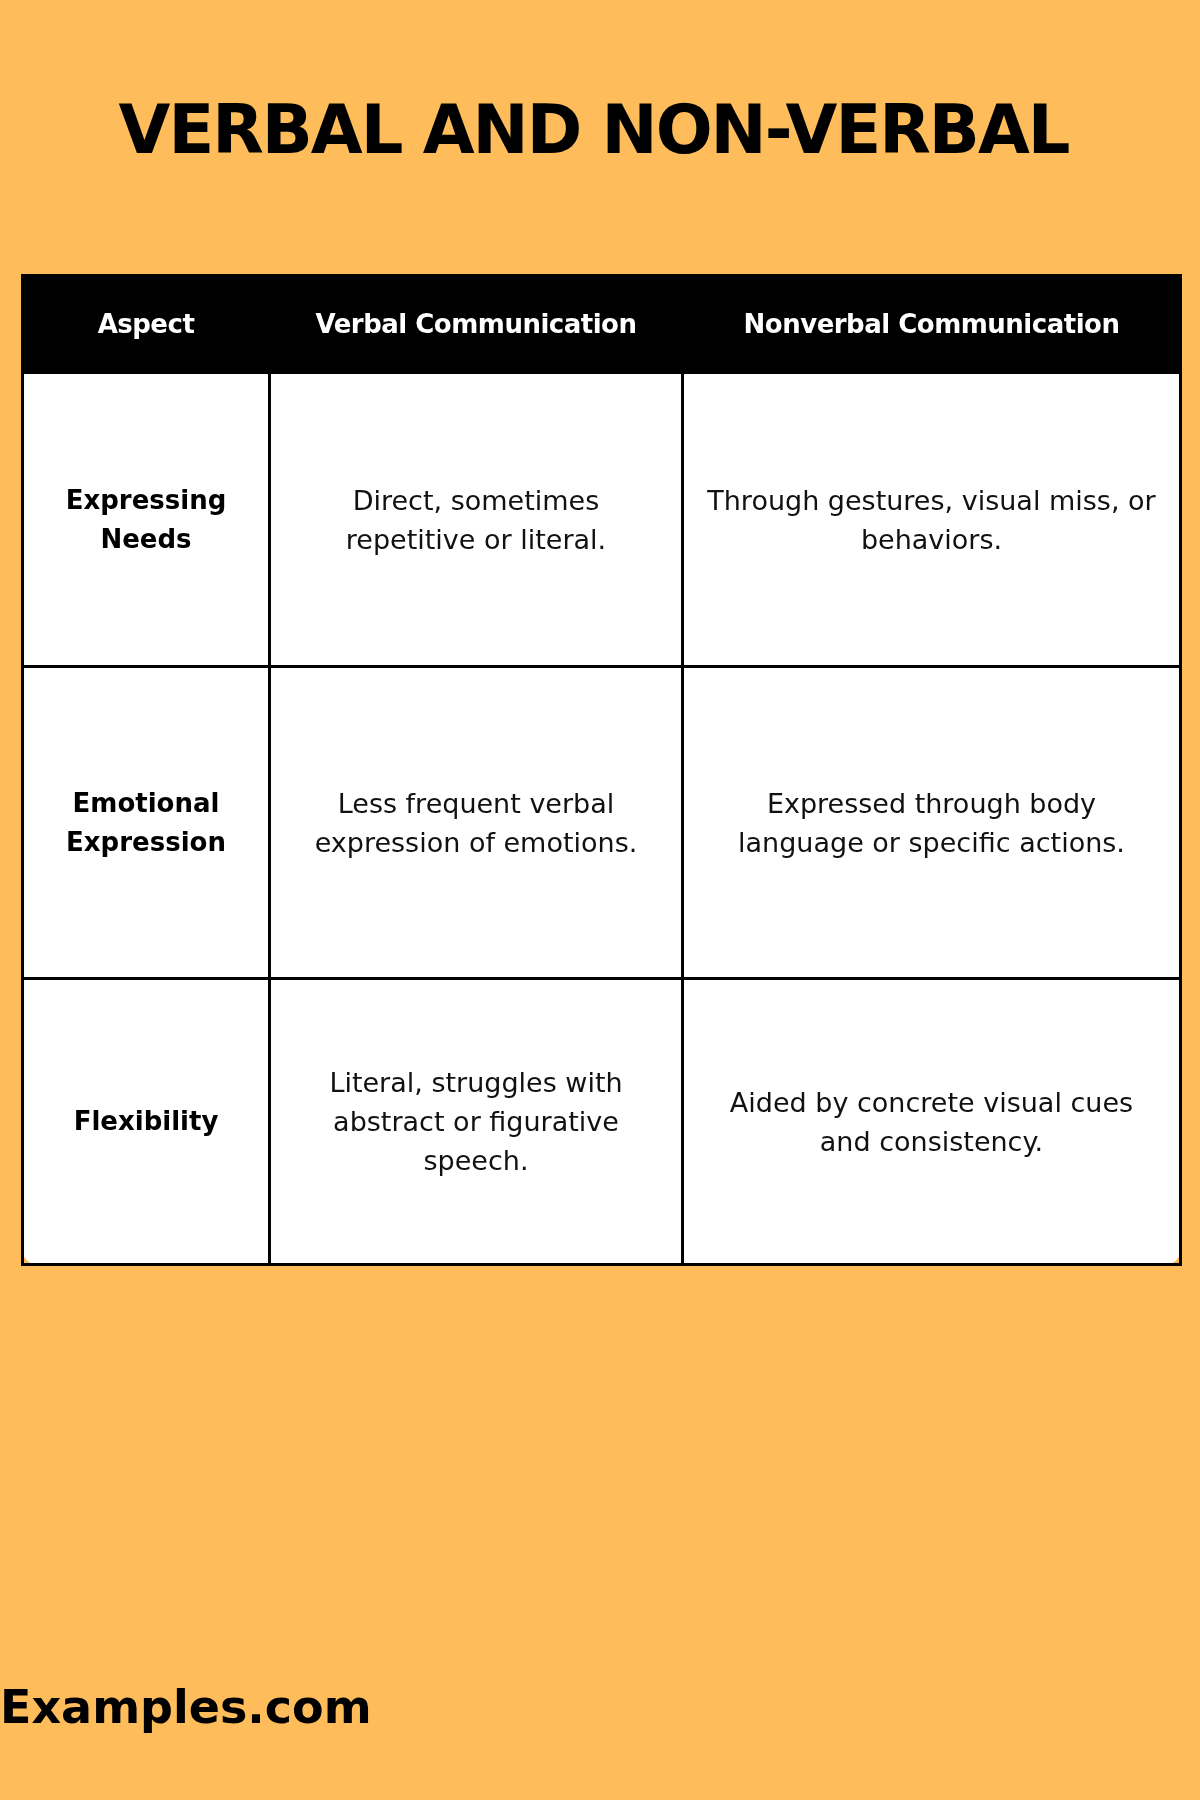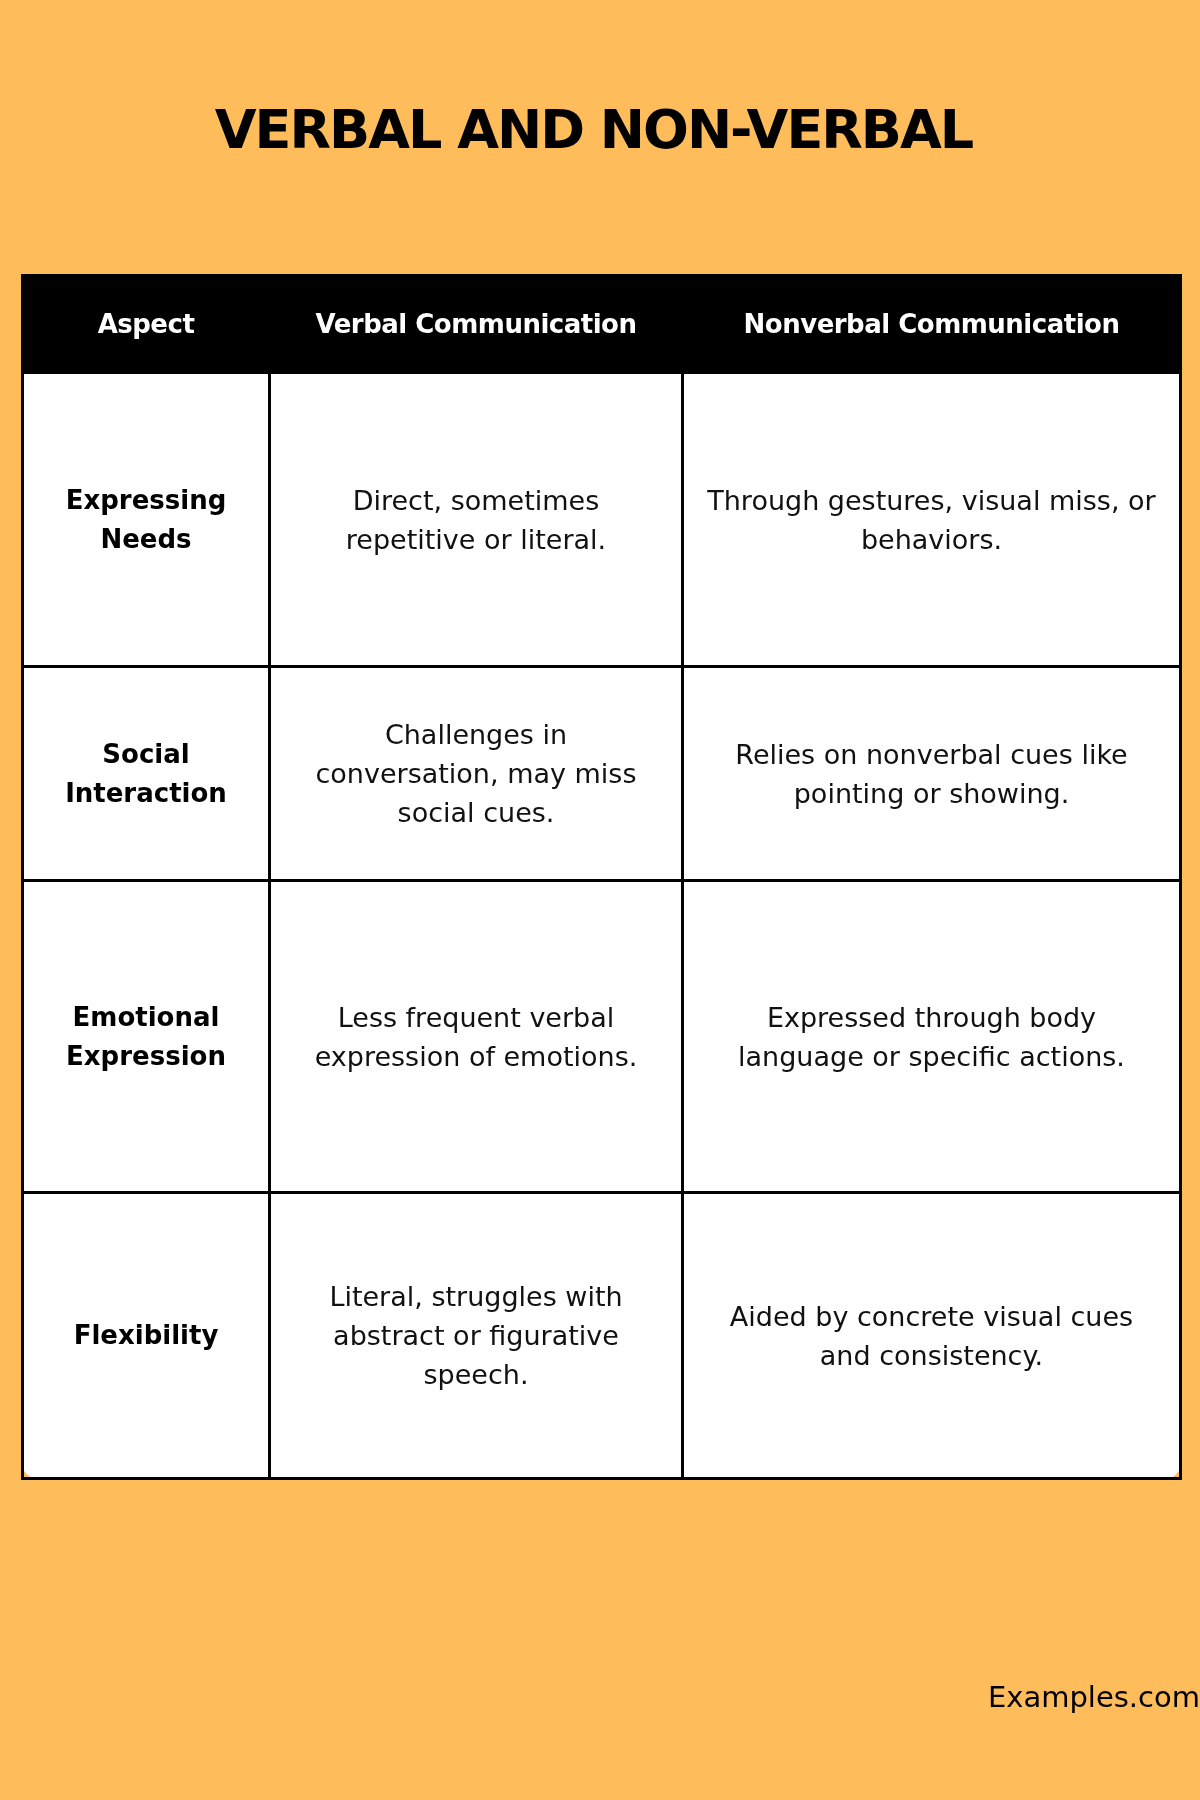--- a/index.html
+++ b/index.html
@@ -1,29 +1,29 @@
 <!DOCTYPE html>
 <html><head>
 <meta charset="utf-8">
 <style>
   html, body { margin:0; padding:0; }
   body { width:1200px; height:1800px; background:#FEBD5A; position:relative; overflow:hidden;
          font-family:"Liberation Sans", "DejaVu Sans", sans-serif; color:#000; }
   .title { position:absolute; top:98px; left:0; width:1187px; text-align:center;
-           font-family:"DejaVu Sans", sans-serif; font-weight:bold; font-size:54px; line-height:64px;
+           font-family:"DejaVu Sans", sans-serif; font-weight:bold; font-size:67px; line-height:64px;
            letter-spacing:-2px; margin:0; }
   table { position:absolute; left:21px; top:274px; width:1158px; border-collapse:collapse;
           table-layout:fixed; background:#fff;border-radius:20px; }
   th, td { border:3px solid #000; text-align:center; vertical-align:middle; padding:0 22px; }
   th { background:#000; color:#fff; font-family:"DejaVu Sans", sans-serif; font-weight:bold;
        font-size:26px; height:94px; letter-spacing:-0.5px; }
   td { font-family:"DejaVu Sans", sans-serif; font-size:27px; line-height:39px; color:#111; }
   td.aspect { font-weight:bold; color:#000; font-size:26px; }
-  .footer { position:absolute; top:1680px; left:0; width:1200px; text-align:right;
-            font-family:"DejaVu Sans", sans-serif; font-weight:normal; font-size:29px; }
+  .footer { position:absolute; top:1680px; left:0; width:1200px; text-align:left;
+            font-family:"DejaVu Sans", sans-serif; font-weight:bold; font-size:46px; }
 </style>
 </head>
 <body>
 
 <h1 class="title">
   <span>VERBAL AND NON-VERBAL</span><br>
 </h1>
 
 <table>
   <colgroup>
@@ -37,25 +37,20 @@
       <th>Verbal Communication</th>
       <th>Nonverbal Communication</th>
     </tr>
   </thead>
   <tbody>
     <tr style="height:294px">
       <td class="aspect">Expressing Needs</td>
       <td>Direct, sometimes repetitive or literal.</td>
       <td>Through gestures, visual miss, or behaviors.</td>
     </tr>
-    <tr style="height:214px">
-      <td class="aspect">Social Interaction</td>
-      <td>Challenges in conversation, may miss social cues.</td>
-      <td>Relies on nonverbal cues like pointing or showing.</td>
-    </tr>
     <tr style="height:312px">
       <td class="aspect">Emotional Expression</td>
       <td>Less frequent verbal expression of emotions.</td>
       <td>Expressed through body language or specific actions.</td>
     </tr>
     <tr style="height:286px">
       <td class="aspect">Flexibility</td>
       <td>Literal, struggles with abstract or figurative speech.</td>
       <td>Aided by concrete visual cues and consistency.</td>
     </tr>

